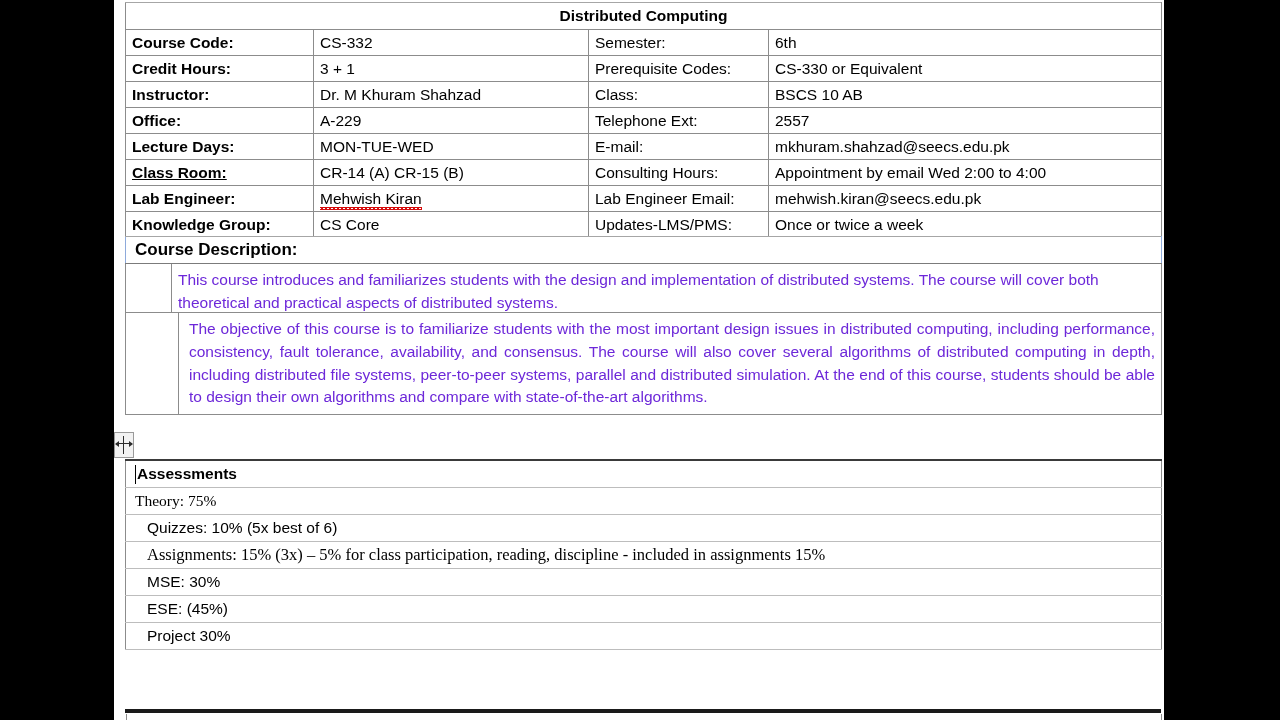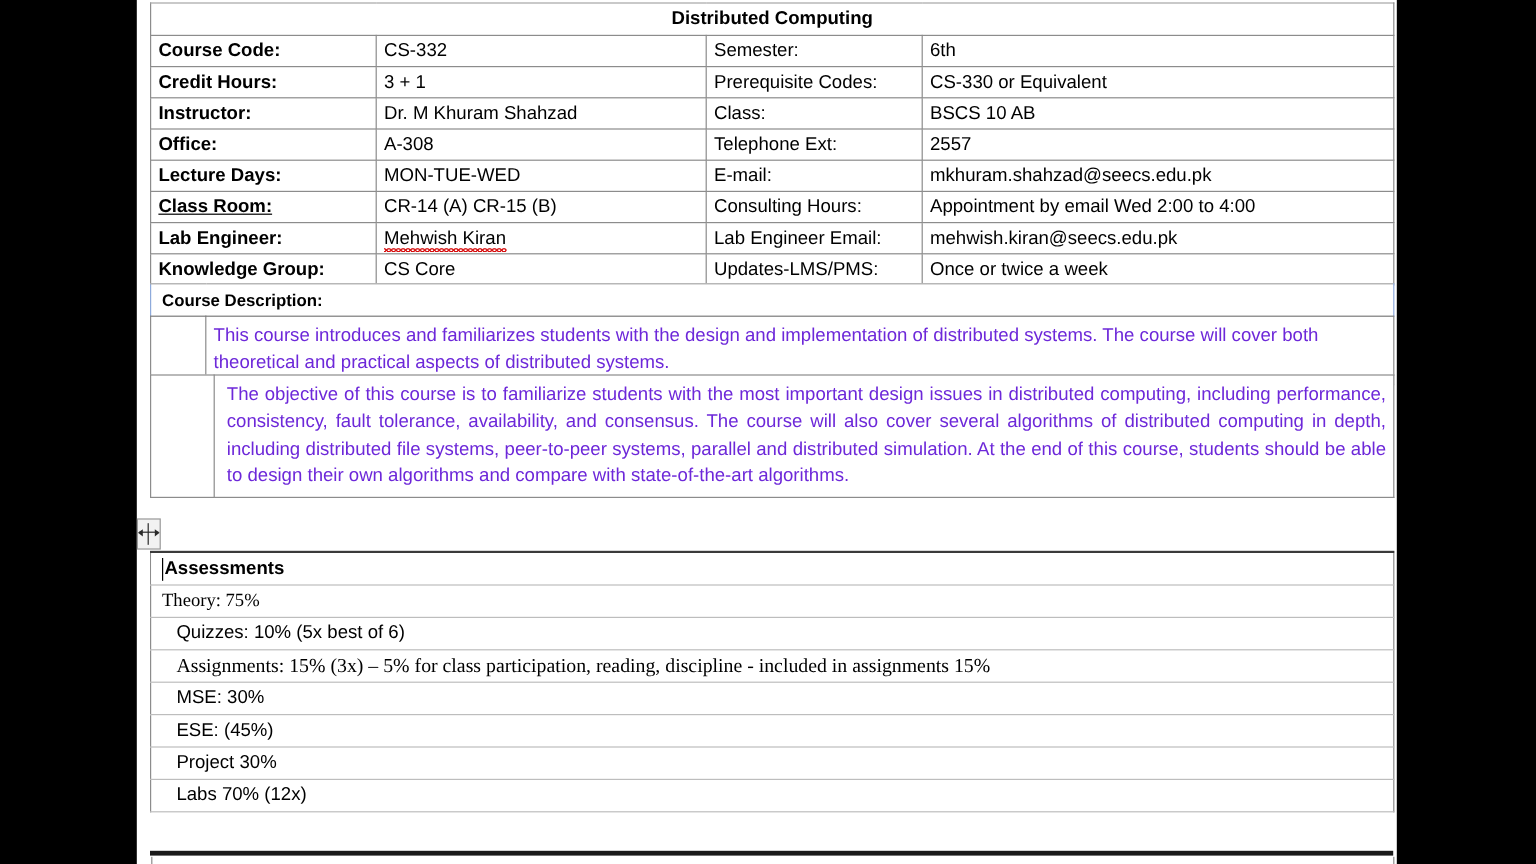--- a/index.html
+++ b/index.html
@@ -133,21 +133,21 @@
       repeating-linear-gradient(45deg,
         #d40000 0 1px, transparent 1px 2px);
     background-size: 4px 3px;
     opacity: .95;
   }
 
   
   .block-table { border-collapse: collapse; table-layout: fixed; }
   .section-head td {
     font-weight: bold;
-    font-size: 14px;
+    font-size: 17px;
     height: 26px;
     border-left: 1px solid #8eaadb !important;
     border-right: 1px solid #8eaadb !important;
     border-top: 1px solid #a6a6a6 !important;
     border-bottom: 1px solid #7b7b7b !important;
     padding-left: 9px;
   }
   .body-row td {
     vertical-align: top;
     padding-top: 5px;
@@ -261,21 +261,21 @@
 
         <tr>
           <td class="lbl">Instructor:</td>
           <td class="val">Dr. M Khuram Shahzad</td>
           <td class="val">Class:</td>
           <td class="val-lg">BSCS 10 AB</td>
         </tr>
 
         <tr>
           <td class="lbl">Office:</td>
-          <td class="val">A-308</td>
+          <td class="val">A-229</td>
           <td class="val">Telephone Ext:</td>
           <td class="val">2557</td>
         </tr>
 
         <tr>
           <td class="lbl">Lecture Days:</td>
           <td class="val">MON-TUE-WED</td>
           <td class="val">E-mail:</td>
           <td class="val-lg">mkhuram.shahzad@seecs.edu.pk</td>
         </tr>
@@ -366,23 +366,20 @@
           <td class="item">MSE: 30%</td>
         </tr>
         <tr>
           <td class="item">ESE: (45%)</td>
         </tr>
 
 
         <tr>
           <td class="item">Project 30%</td>
         </tr>
-        <tr>
-          <td class="item">Labs 70% (12x)</td>
-        </tr>
       </tbody>
     </table>
 
     <div id="bottom-rule"></div>
     <div id="bottom-rule-inner"></div>
 
   </div>
 </div>
 
 </body></html>

